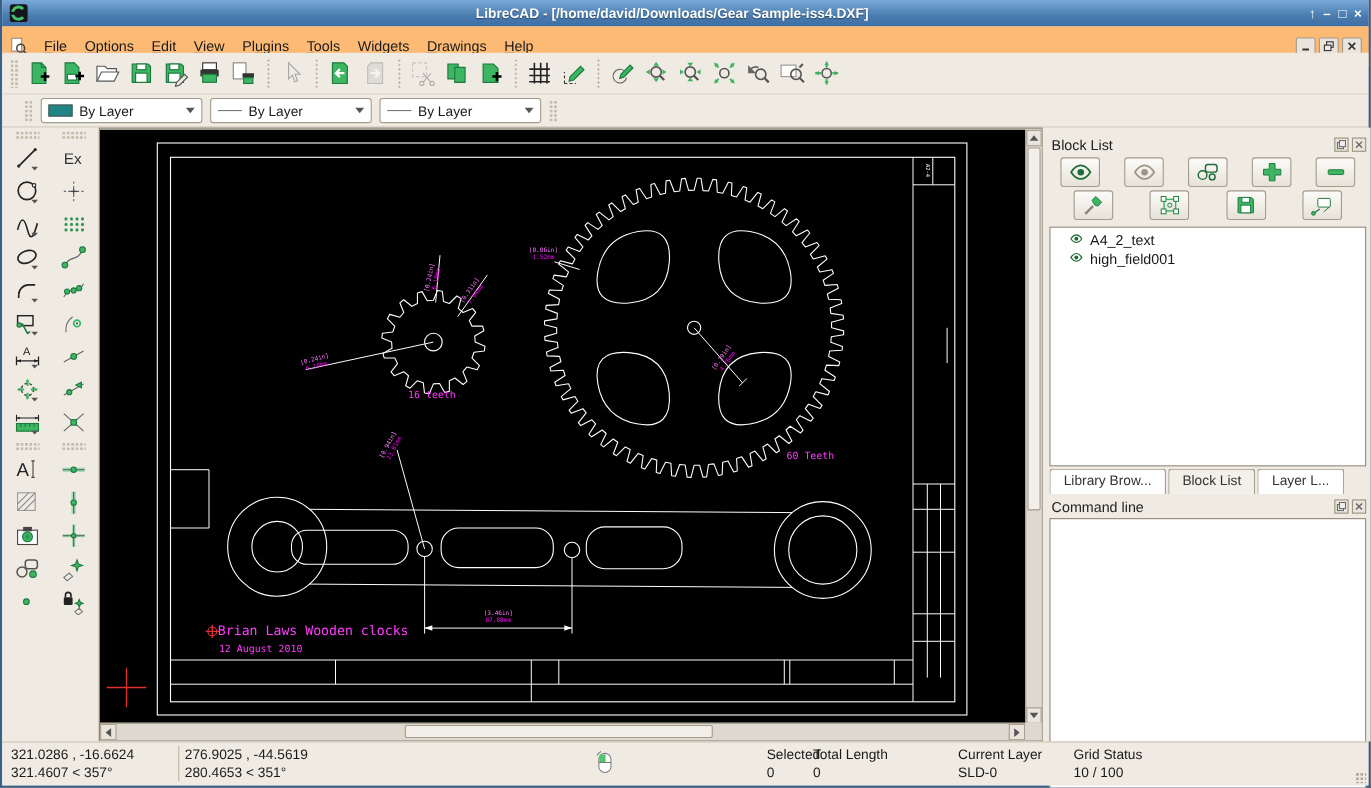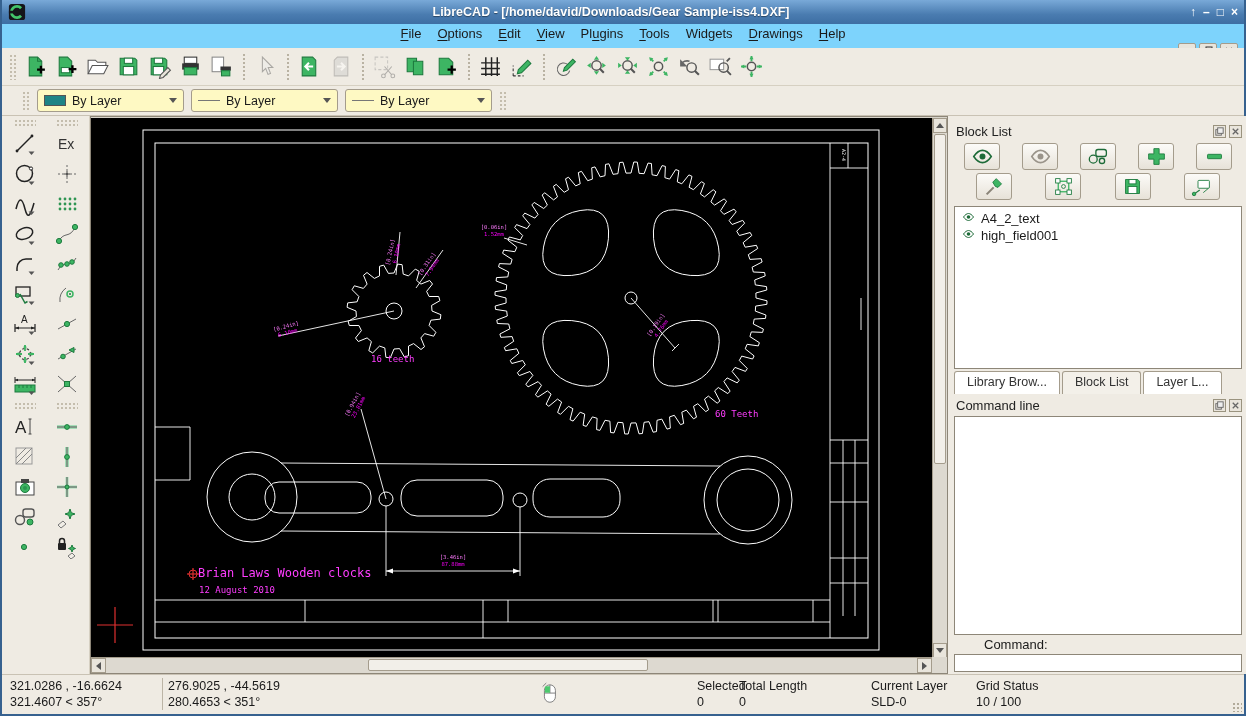--- a/index.html
+++ b/index.html
@@ -13,21 +13,21 @@
   .titlebar { position:absolute; left:0; top:0; right:0; height:24px;
     background:linear-gradient(#79a9d8,#4a7cb0 60%,#3d6ea3);
     display:flex; align-items:center; padding:0 6px; }
   .titlebar .logo { width:18px; height:18px; margin-right:6px; }
   .title-text { flex:1; text-align:center; color:#fff; font-weight:bold; font-size:12.5px;
     text-shadow:0 1px 1px rgba(0,0,0,.45); white-space:nowrap; overflow:hidden; }
   .win-controls { display:flex; gap:7px; color:#fff; font-weight:bold; font-size:12px; }
   .win-controls span { cursor:default; line-height:18px; }
   
   .menubar { position:absolute; left:0; top:24px; right:0; height:36px;
-    background:#7dd3fc; border-bottom:1px solid #c9c2b4; display:flex; align-items:center; padding:0 4px;flex-direction:column; }
+    background:#fdba74; border-bottom:1px solid #c9c2b4; display:flex; align-items:center; padding:0 4px; }
   .menubar .mb-icon { width:18px; height:18px; margin:0 6px 0 2px; }
   .menu-item { padding:2px 8px; border-radius:3px; }
   .menu-item u { text-underline-offset:2px; }
   .mdi-controls { margin-left:auto; display:flex; gap:3px; padding-right:2px; }
   .mdi-btn { width:18px; height:16px; background:#e9e5dc; border:1px solid #a49c8c; border-radius:2px;
     display:flex; align-items:center; justify-content:center; }
   .mdi-btn svg { width:12px; height:12px; }
   
   .toolbar { position:absolute; left:0; top:48px; right:0; height:38px;
     background:#efebe3; border-bottom:1px solid #d6d0c2; display:flex; align-items:center; padding:0 4px; }
@@ -36,21 +36,21 @@
   .tbtn svg { width:25px; height:25px; }
   .tbtn.disabled { opacity:.45; filter:grayscale(.9); }
   .tsep { width:9px; height:26px; margin:0 2px;
     background:radial-gradient(circle, #b9b2a2 34%, transparent 36%) 50% 50%/4px 4px repeat-y; }
   .tgrip { width:8px; height:26px; margin:0 3px;
     background:radial-gradient(circle,#c4bdad 40%,transparent 42%) 0 0/4px 4px; }
   
   .attrbar { position:absolute; left:0; top:86px; right:0; height:30px;
     background:#efebe3; border-bottom:1px solid #c9c2b4; display:flex; align-items:center; gap:7px; padding-left:20px; }
   .attr-grip { width:8px; height:20px; background:radial-gradient(circle,#c4bdad 40%,transparent 42%) 0 0/4px 4px; }
-  .dropdown { width:147px; height:23px; background:#fef9c3; border:1px solid #a49c8c; border-radius:3px;
+  .dropdown { width:147px; height:23px; background:#ffffff; border:1px solid #a49c8c; border-radius:3px;
     display:flex; align-items:center; padding:0 6px; gap:6px; font-size:12.5px; }
   .dropdown .swatch { width:22px; height:11px; background:#1f8585; border:1px solid #555; }
   .dropdown .lineglyph { width:22px; height:0; border-top:1.5px solid #777; }
   .dropdown .dd-label { flex:1; }
   .dd-arrow { width:0; height:0; border-left:4px solid transparent; border-right:4px solid transparent; border-top:5px solid #555; }
   
   .lefttools { position:absolute; left:0; top:116px; width:88px; bottom:40px; background:#efebe3;
     display:flex; justify-content:center; gap:4px; border-right:1px solid #d6d0c2; }
   .tcol { width:38px; display:flex; flex-direction:column; align-items:center; }
   .vgrip { width:22px; height:8px; margin:3px 0 2px;
@@ -78,21 +78,21 @@
   .dock { position:absolute; left:946px; top:116px; width:300px; bottom:40px; background:#efebe3; padding:4px 6px 0 6px; }
   .panel-head { display:flex; align-items:center; height:18px; margin:2px 0 2px 2px; font-size:13px; color:#222; }
   .panel-btns { margin-left:auto; display:flex; gap:3px; }
   .panel-mini { width:13px; height:13px; border:1px solid #9a937f; background:#e9e5dc; display:flex; align-items:center; justify-content:center; }
   .panel-mini svg { width:11px; height:11px; }
   .blk-row { display:flex; justify-content:space-between; padding:1px 10px; }
   .blk-row.r2 { padding:2px 22px; justify-content:space-between; }
   .pbtn { width:36px; height:27px; background:linear-gradient(#fcfbf8,#e7e2d8); border:1px solid #a49c8c; border-radius:3px;
     display:flex; align-items:center; justify-content:center; }
   .pbtn svg { width:21px; height:21px; }
-  .block-list { height:163px; background:#fff; border:1px solid #8d8678; margin-top:4px; overflow:hidden; padding:3px 2px; }
+  .block-list { height:218px; background:#fff; border:1px solid #8d8678; margin-top:4px; overflow:hidden; padding:3px 12px; }
   .bl-item { display:flex; align-items:center; gap:5px; padding:1px 4px; font-size:13px; }
   .bl-item svg { width:15px; height:12px; }
   .dock-tabs { display:flex; margin-top:2px; height:23px; }
   .dtab { padding:3px 12px 0; border:1px solid #a49c8c; border-bottom:none; background:#ffffff; color:#333;
     font-size:12.5px; border-radius:3px 3px 0 0; margin-right:2px; white-space:nowrap; }
   .dtab.active { background:#f3f0e9; position:relative; top:0; font-weight:normal; }
   .cmd-history { height:219px; background:#fff; border:1px solid #8d8678; margin-top:2px; }
   .cmd-prompt { height:17px; margin-top:2px; font-size:13px; padding-left:2px;margin-left:28px; }
   .cmd-input { width:100%; height:18px; border:1px solid #8d8678; background:#fff; font-family:"Liberation Sans",sans-serif; font-size:12px; }
   

